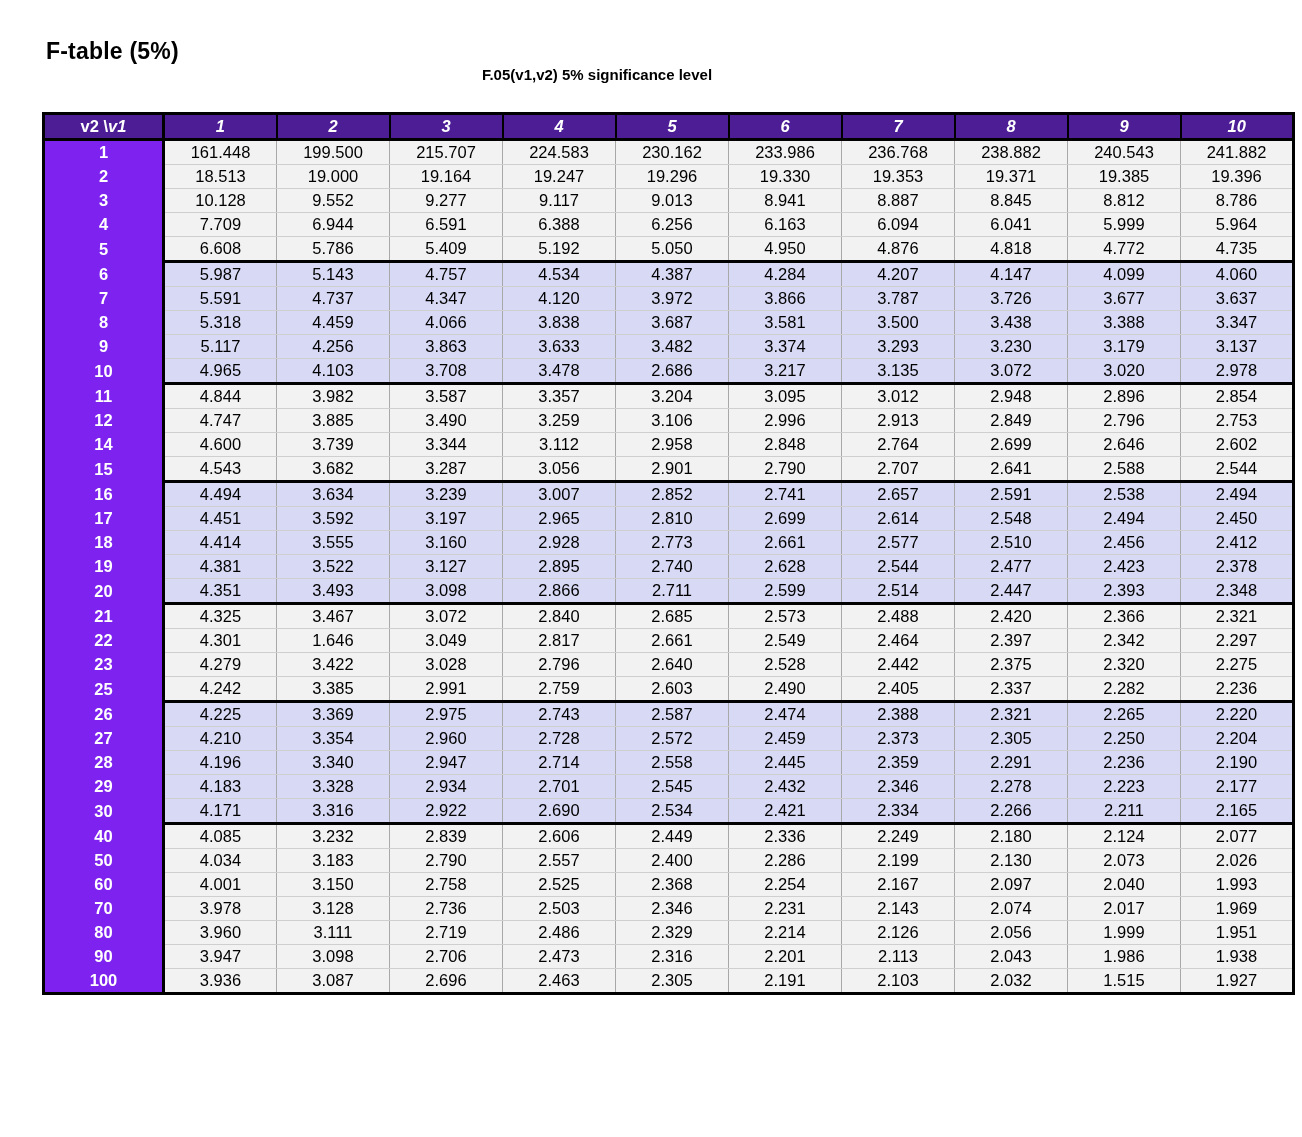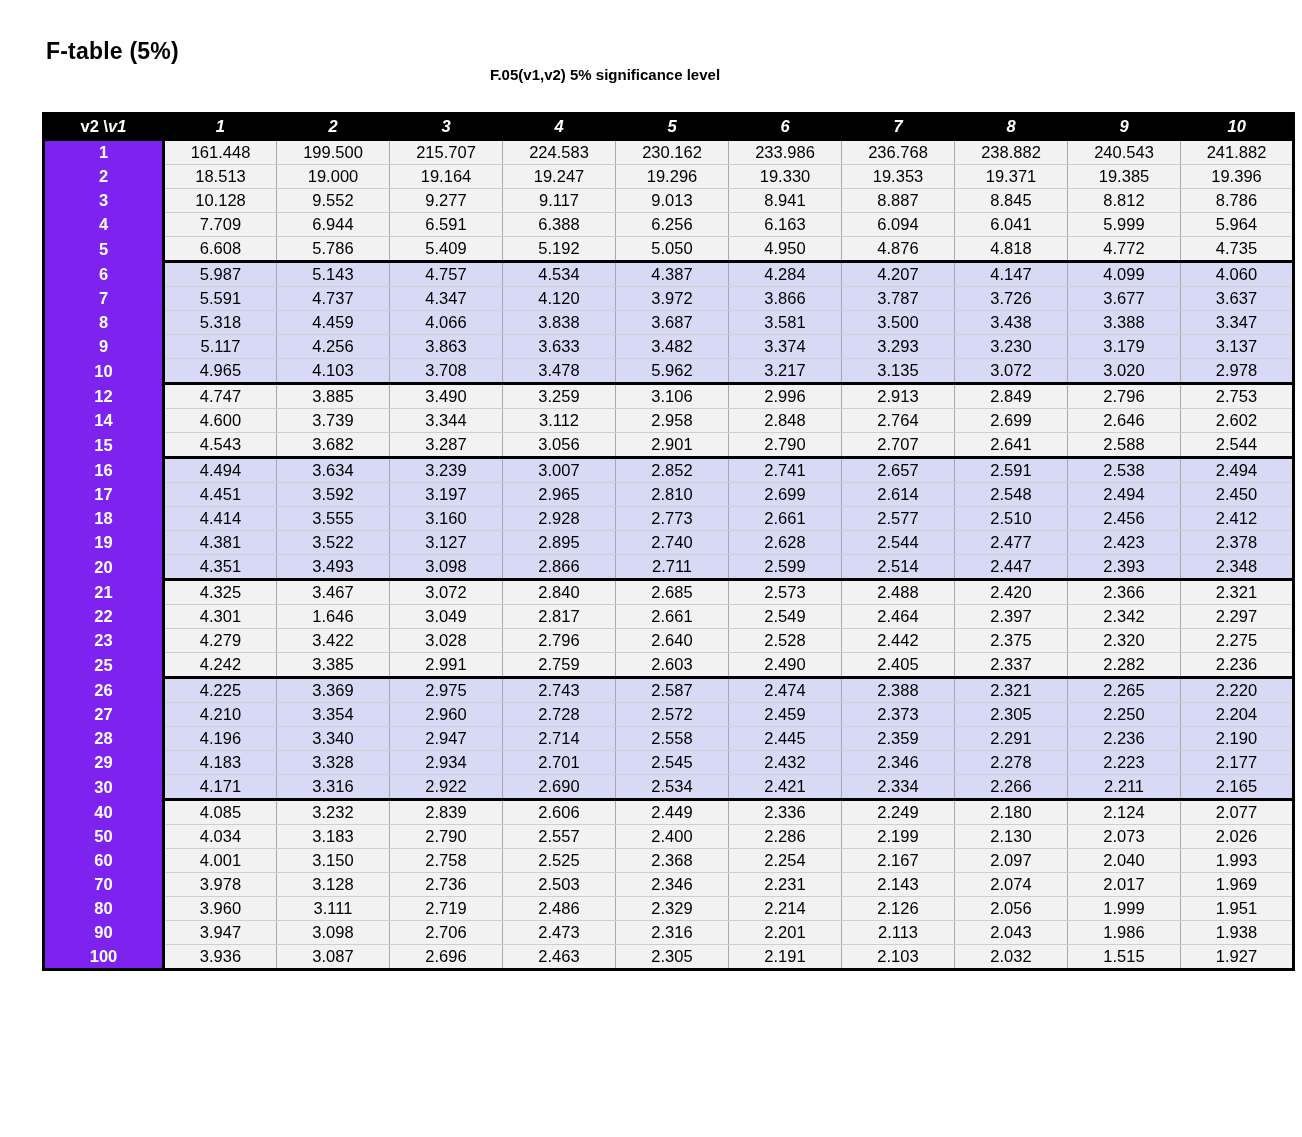--- a/index.html
+++ b/index.html
@@ -18,21 +18,21 @@
     position: absolute;
     left: 46px;
     top: 14px;
     font-size: 23px;
     font-weight: bold;
     letter-spacing: 0.2px;
     margin-top: 24px;
   }
   #table-caption {
     position: absolute;
-    left: 9px;
+    left: 1px;
     top: 66px;
     width: 1042px;
     text-align: center;
     font-size: 15px;
     font-weight: bold;
     padding-left: 150px;
     box-sizing: border-box;
   }
   #ftable-wrap {
     position: absolute;
@@ -53,21 +53,21 @@
     text-align: center;
     vertical-align: middle;
     box-sizing: border-box;
   }
   
   col.c-row  { width: 120px; }
   col.c-data { width: 113px; }
 
   
   thead th {
-    background: #000000;
+    background: #4c1d95;
     color: #ffffff;
     font-weight: bold;
     font-size: 16px;
     height: 27px;
     line-height: 27px;
     border-right: 2px solid #000000;
     border-bottom: 3px solid #000000;
   }
   thead th.corner {
     border-right: 3px solid #000000;
@@ -251,26 +251,39 @@
           <td class="val">3.230</td>
           <td class="val">3.179</td>
           <td class="val">3.137</td>
         </tr>
         <tr class="band-lav block-end">
           <td class="rowhead">10</td>
           <td class="val">4.965</td>
           <td class="val">4.103</td>
           <td class="val">3.708</td>
           <td class="val">3.478</td>
-          <td class="val">5.962</td>
+          <td class="val">2.686</td>
           <td class="val">3.217</td>
           <td class="val">3.135</td>
           <td class="val">3.072</td>
           <td class="val">3.020</td>
           <td class="val">2.978</td>
+        </tr>
+        <tr class="band-gray">
+          <td class="rowhead">11</td>
+          <td class="val">4.844</td>
+          <td class="val">3.982</td>
+          <td class="val">3.587</td>
+          <td class="val">3.357</td>
+          <td class="val">3.204</td>
+          <td class="val">3.095</td>
+          <td class="val">3.012</td>
+          <td class="val">2.948</td>
+          <td class="val">2.896</td>
+          <td class="val">2.854</td>
         </tr>
         <tr class="band-gray">
           <td class="rowhead">12</td>
           <td class="val">4.747</td>
           <td class="val">3.885</td>
           <td class="val">3.490</td>
           <td class="val">3.259</td>
           <td class="val">3.106</td>
           <td class="val">2.996</td>
           <td class="val">2.913</td>

